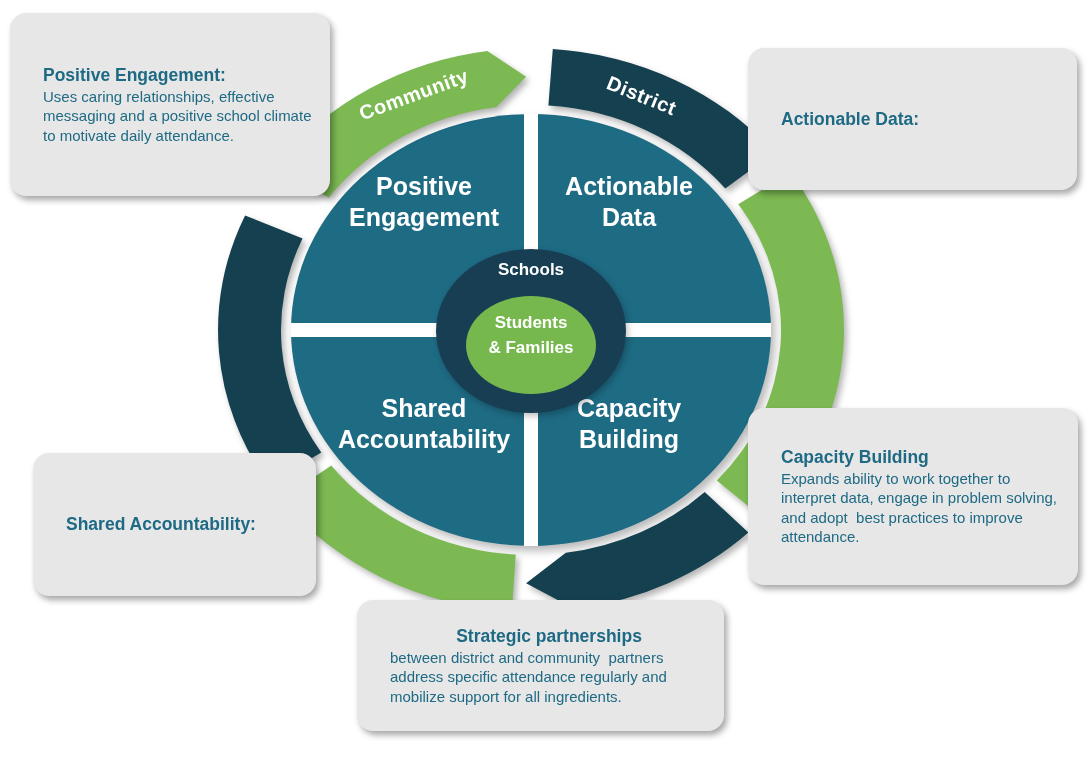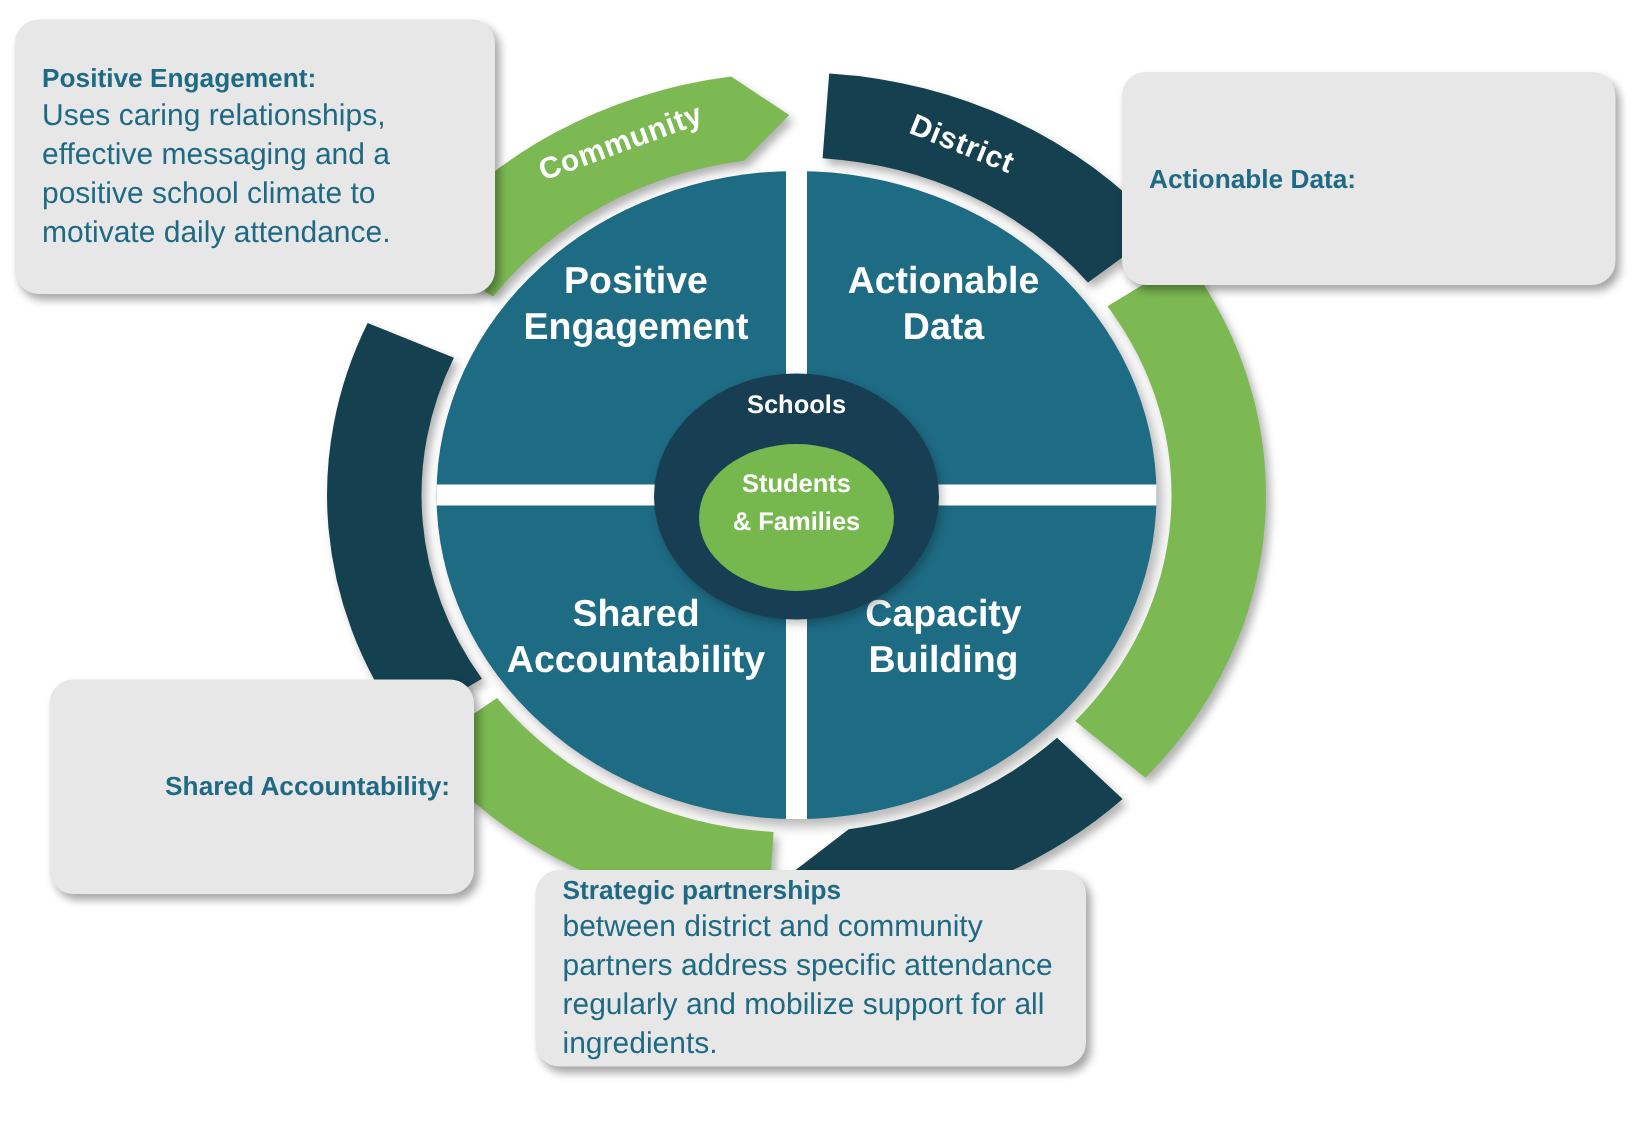--- a/index.html
+++ b/index.html
@@ -11,29 +11,29 @@
   .teal-circle{filter:drop-shadow(4px 5px 4px rgba(0,0,0,.28));}
   #ring-layer{filter:drop-shadow(3px 4px 3px rgba(0,0,0,.30));}
   .center-group{filter:drop-shadow(2px 3px 3px rgba(0,0,0,.25));}
   .quad-label{fill:#ffffff;font-weight:bold;font-size:25px;text-anchor:middle;}
   .ring-label{fill:#ffffff;font-weight:bold;font-size:20px;text-anchor:middle;letter-spacing:.5px;}
   .center-label{fill:#ffffff;font-weight:bold;font-size:17px;text-anchor:middle;}
   .callout{
     position:absolute;background:#E7E7E7;border-radius:16px;
     box-shadow:3px 4px 6px rgba(0,0,0,.35);
     display:flex;flex-direction:column;justify-content:center;
-    padding:0 16px 0 18px;box-sizing:border-box;color:#1E6A84;
+    padding:0 16px 0 33px;box-sizing:border-box;color:#1E6A84;
   }
   .co-title{font-weight:bold;font-size:17.5px;line-height:1.3;white-space:pre-wrap;}
-  .co-body{font-size:20px;line-height:1.3;white-space:pre-wrap;}
+  .co-body{font-size:15px;line-height:1.3;white-space:pre-wrap;}
   #callout-positive-engagement{left:10px;top:13px;width:320px;height:183px;}
   #callout-actionable-data{left:748px;top:48px;width:329px;height:142px;}
   #callout-capacity-building{left:748px;top:408px;width:330px;height:177px;}
-  #callout-shared-accountability{left:33px;top:453px;width:283px;height:143px;align-items:flex-end;}
-  #callout-strategic-partnerships{left:357px;top:580px;width:367px;height:131px;}
+  #callout-shared-accountability{left:33px;top:453px;width:283px;height:143px;}
+  #callout-strategic-partnerships{left:357px;top:600px;width:367px;height:131px;align-items:center;}
 </style>
 </head>
 <body>
 
 <div class="stage">
 
   <svg width="1088" height="759" viewBox="0 0 1088 759">
 
     <ellipse class="teal-circle" cx="531" cy="330" rx="240" ry="216" fill="#1E6B84"></ellipse>
 
@@ -78,20 +78,24 @@
     </g>
   </svg>
 
   <div class="callout" id="callout-positive-engagement">
     <span class="co-title">Positive Engagement:</span>
     <span class="co-body">Uses caring relationships, effective messaging and a positive school climate to motivate daily attendance.</span>
   </div>
   <div class="callout" id="callout-actionable-data">
     <span class="co-title">Actionable Data:</span>
   </div>
+  <div class="callout" id="callout-capacity-building">
+    <span class="co-title">Capacity Building</span>
+    <span class="co-body">Expands ability to work together to interpret data, engage in problem solving, and adopt  best practices to improve attendance.</span>
+  </div>
   <div class="callout" id="callout-shared-accountability">
     <span class="co-title">Shared Accountability:</span>
   </div>
   <div class="callout" id="callout-strategic-partnerships">
     <span class="co-title">Strategic partnerships</span>
     <span class="co-body">between district and community  partners address specific attendance regularly and mobilize support for all ingredients.</span>
   </div>
 
 </div>
 

